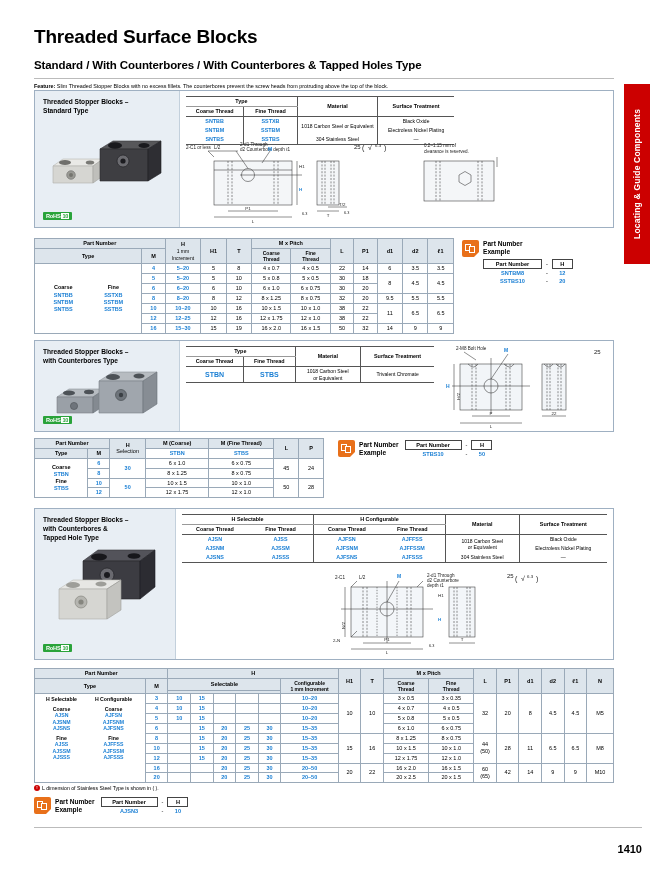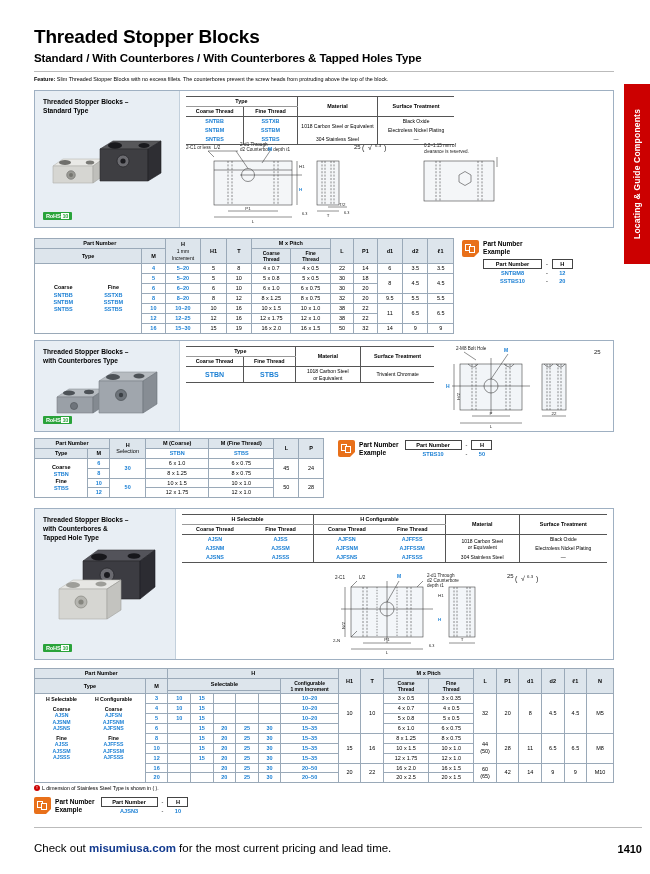--- a/index.html
+++ b/index.html
@@ -27,21 +27,21 @@
     letter-spacing:.2px;
     white-space:nowrap;
     margin:10px auto 0 auto;
     text-align:center;
     height:160px;
   }
 
   
   .hdr { position:absolute; left:34px; top:26px; width:580px; }
   .hdr h1 { font-size:19px; font-weight:bold; letter-spacing:-.2px; }
-  .hdr h2 { font-size:11.5px; font-weight:bold; margin-top:4px; letter-spacing:-.1px;}
+  .hdr h2 { font-size:11.5px; font-weight:bold; margin-top:11px; letter-spacing:-.1px;}
   .hdr .rule { border-top:1px solid #bbb; margin-top:7px; }
   .feature { font-size:5.4px; margin-top:4px; line-height:1.35; }
   .feature b { font-weight:bold; }
 
   
   .sect { position:absolute; left:34px; width:580px; }
   .sect-box { border:1px solid #9fb0c2; background:#ffffff; display:flex; }
   .photo-pane {
     width:145px; background:#e8eef4; border-right:1px solid #c3d0dc;
     position:relative; padding:7px 8px;
@@ -115,21 +115,21 @@
 </head>
 <body>
 
 <div class="page">
 
   <div class="side-tab">
     <span>Locating &amp; Guide Components</span>
   </div>
 
   <div class="hdr">
-    <h1>Threaded Stopper Blocks</h1>
+    <h1>Threaded Surface Blocks</h1>
     <h2>Standard / With Counterbores / With Counterbores &amp; Tapped Holes Type</h2>
     <div class="rule"></div>
     <div class="feature">
       <b>Feature:</b>
       <span>Slim Threaded Stopper Blocks with no excess fillets. The counterbores prevent the screw heads from protruding above the top of the block.</span>
     </div>
   </div>
 
   <div class="sect" style="top:90px;">
     <div class="sect-box" style="height:138px;">
@@ -965,18 +965,15 @@
             <td class="dash">-</td>
             <td class="val">10</td>
           </tr>
         </tbody>
           </table>
       </div>
     </div>
   </div>
 
   <div class="botrule"></div>
-  <div class="botbar">
-    <span>Check out </span><a href="#">misumiusa.com</a><span> for the most current pricing and lead time.</span>
-  </div>
   <div class="pageno">1410</div>
 
 </div>
 
 </body></html>

